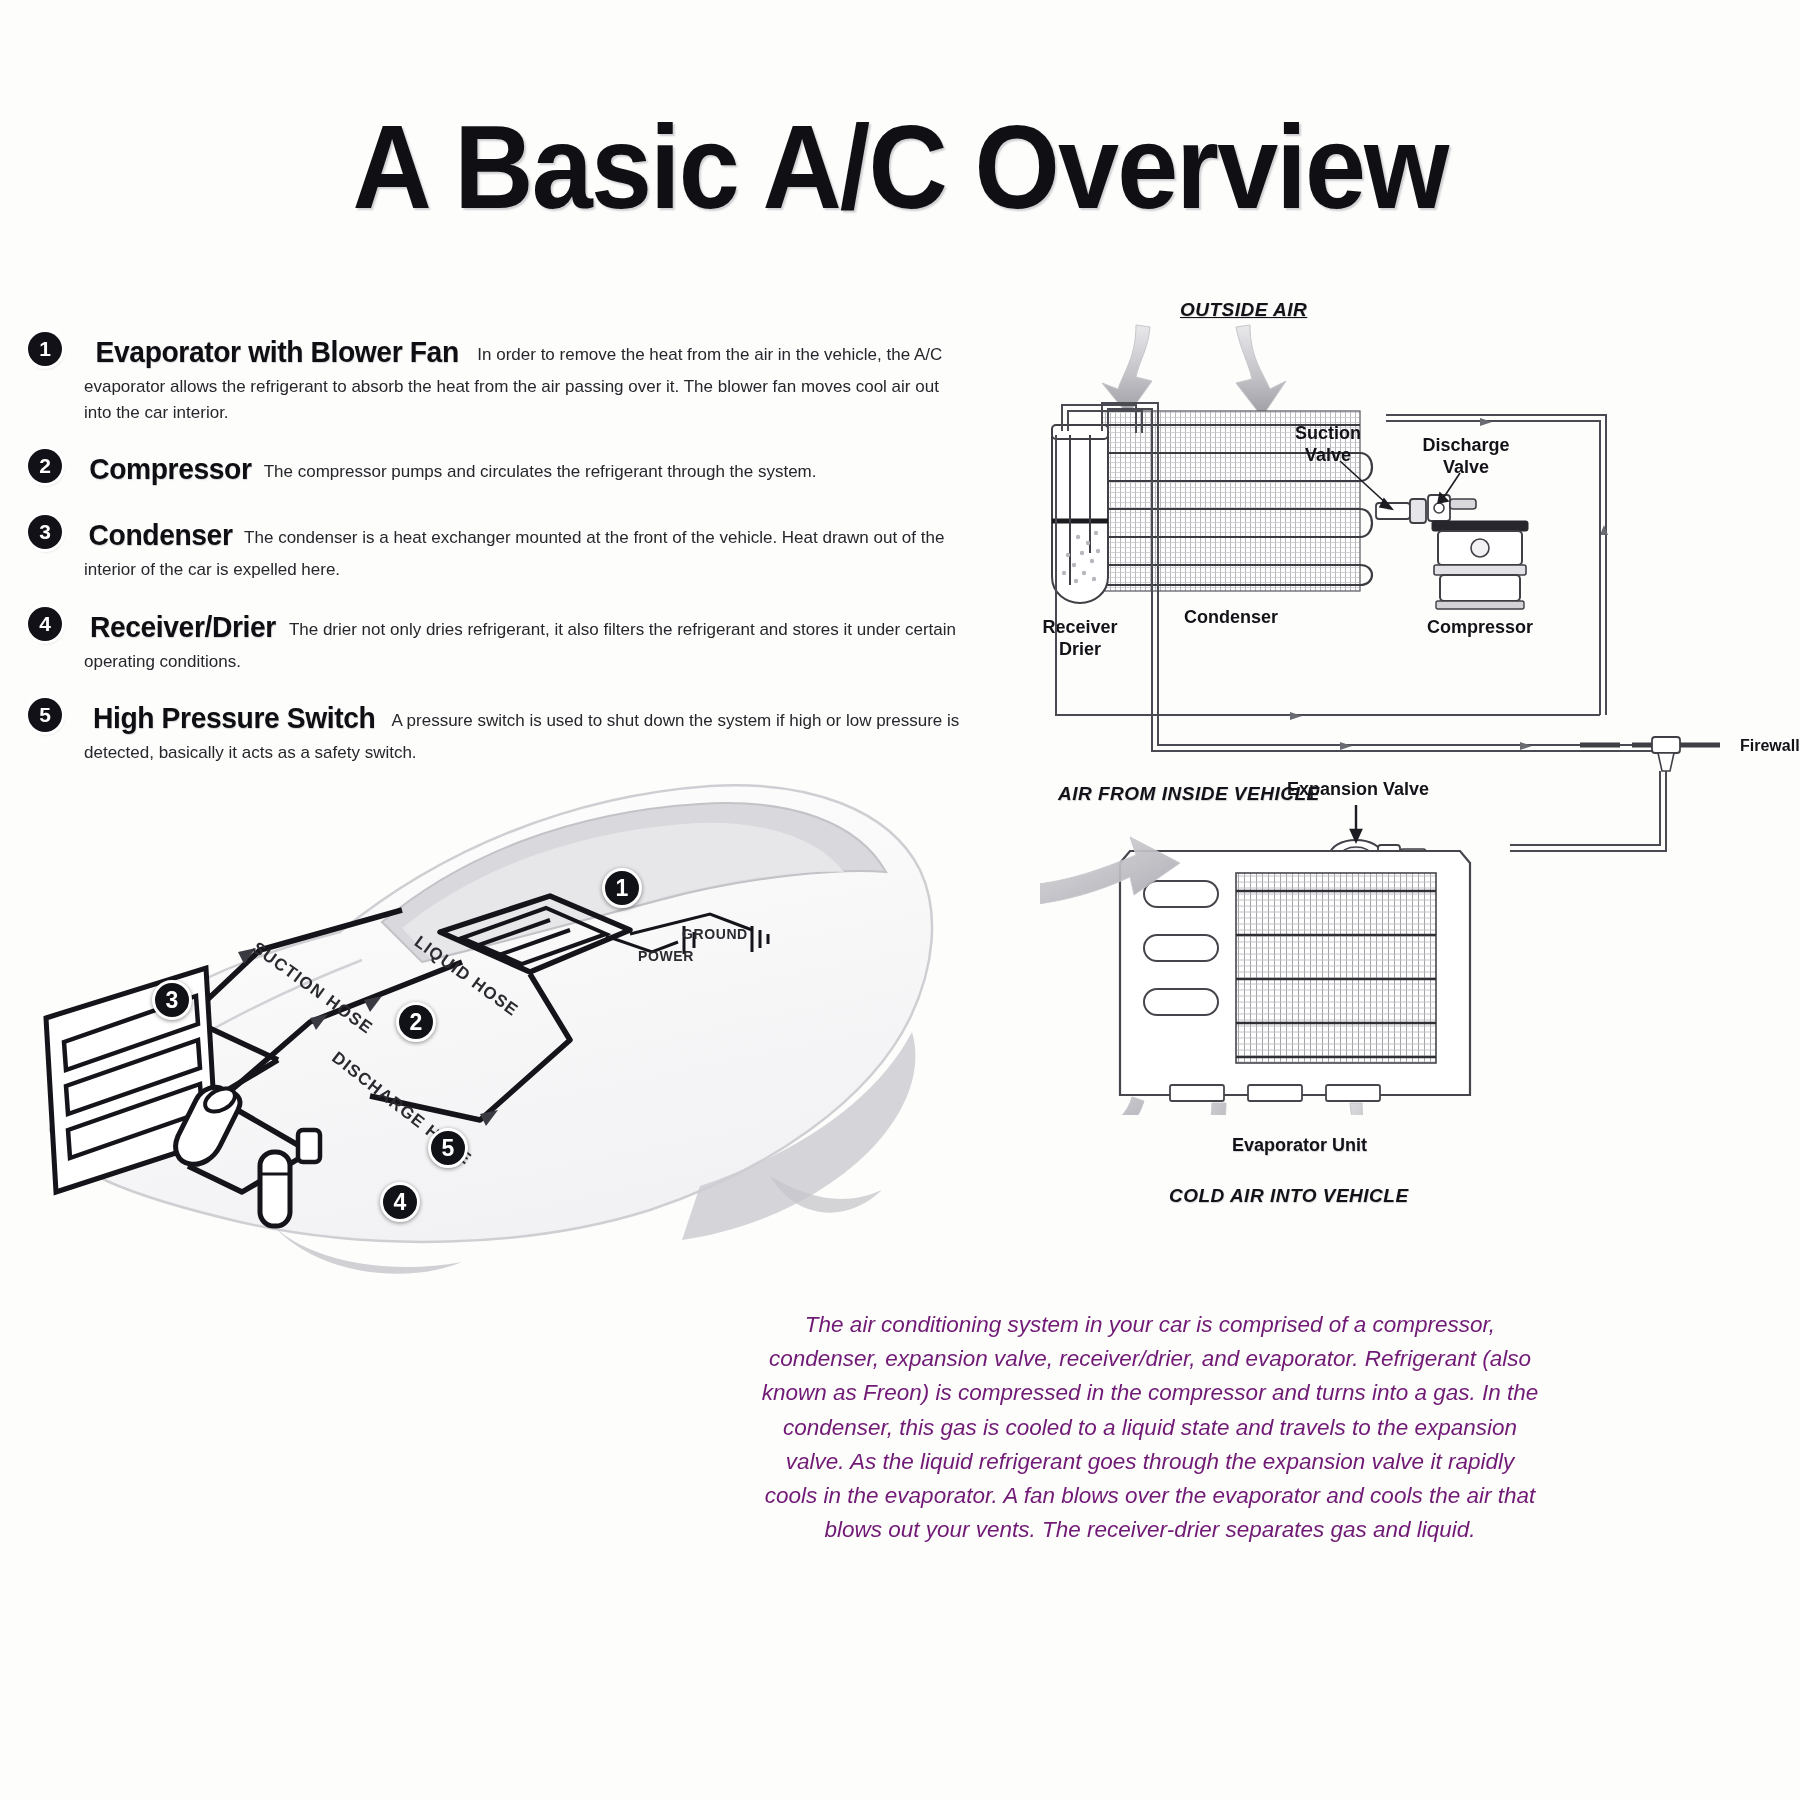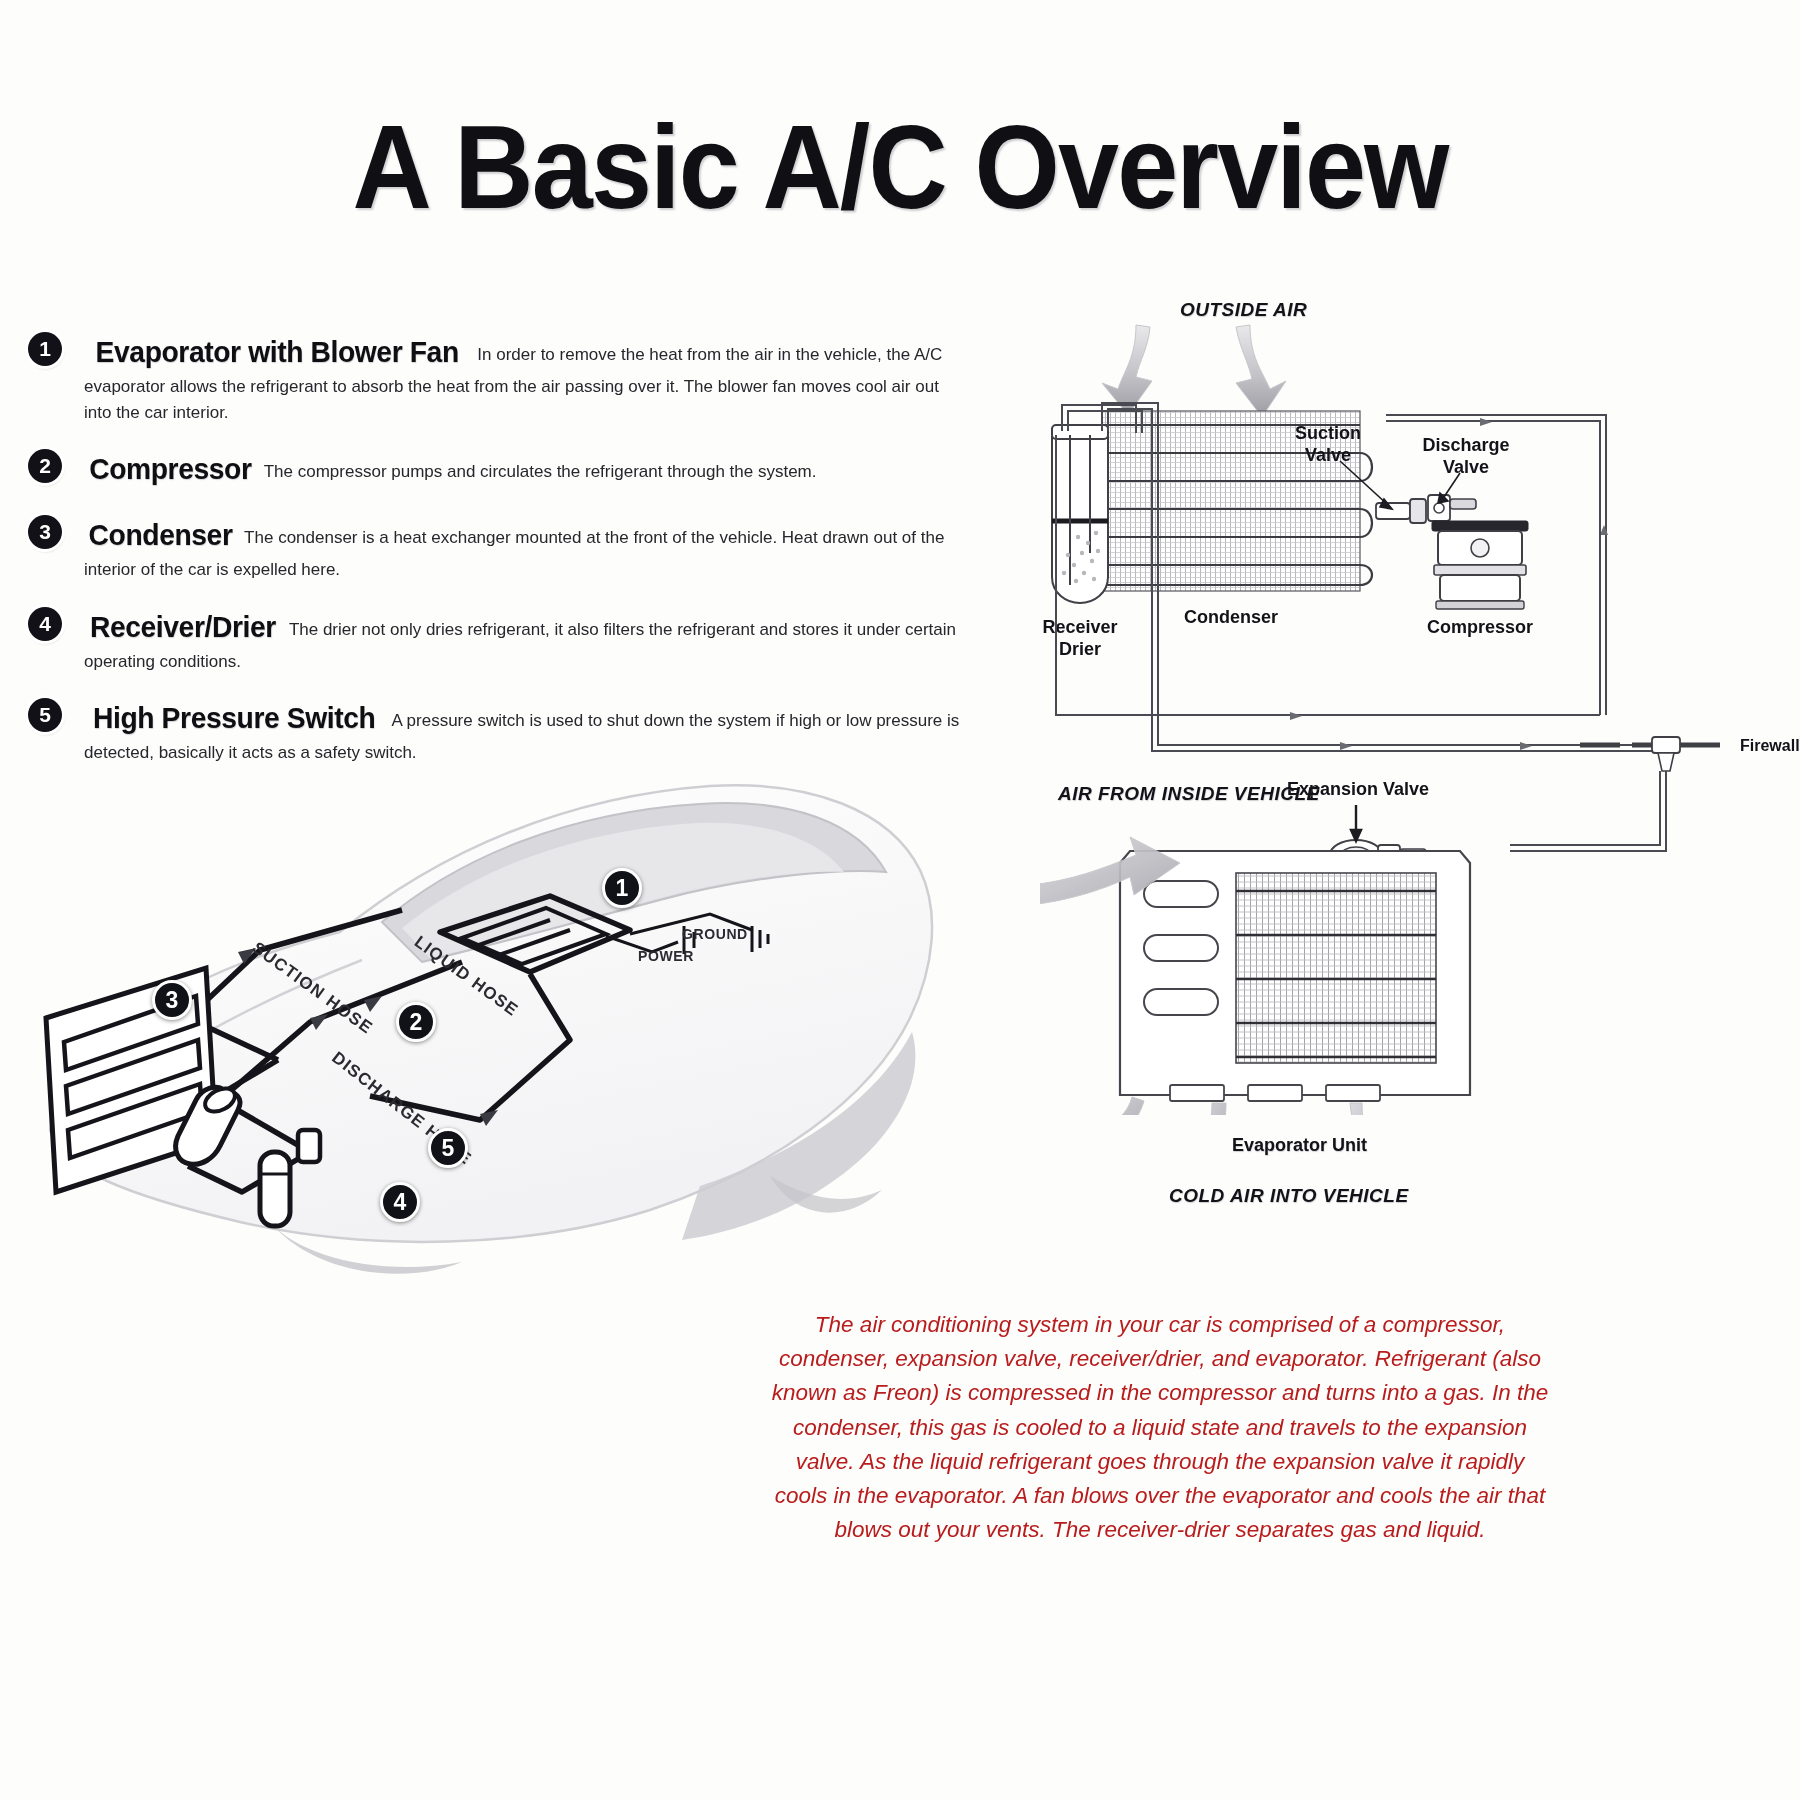--- a/index.html
+++ b/index.html
@@ -82,23 +82,22 @@
 
   
   #summary {
     position: absolute;
     left: 760px; top: 1308px;
     width: 780px;
     text-align: center;
     font-style: italic;
     font-size: 22.5px;
     line-height: 1.52;
-    color: #b91c1c;
+    color: #701a75;
     font-family: "Liberation Sans", sans-serif;
-    margin-left: 10px;
   }
 
   
   #schematic { position: absolute; left: 1040px; top: 285px; width: 760px; height: 830px; }
   #carart    { position: absolute; left: 10px;  top: 700px;  width: 1030px; height: 630px; }
 
   .lbl {
     position: absolute;
     font-weight: bold;
     color: #121218;
@@ -382,21 +381,21 @@
       </g>
       <g>
         <path d="M186 818 C186 846, 178 856, 172 868 L188 872 L166 900 L144 870 L160 866 C166 852, 172 840, 172 818 Z" fill="url(#arrGrad2)" stroke="#c6c6cb" stroke-width="1"></path>
       </g>
       <g>
         <path d="M322 818 C322 846, 330 856, 336 868 L352 872 L330 900 L308 870 L324 866 C318 852, 312 840, 310 818 Z" fill="url(#arrGrad2)" stroke="#c6c6cb" stroke-width="1"></path>
       </g>
     </svg>
 
     
-    <div class="lbl lbl-cap" style="left:140px; top:14px;">OUTSIDE AIR</div>
+    <div class="lbl lbl-cap" style="left:140px; top:14px;text-decoration:underline;">OUTSIDE AIR</div>
     <div class="lbl lbl-cap" style="left:18px; top:498px;">AIR FROM INSIDE VEHICLE</div>
     <div class="lbl lbl-part" style="left:192px; top:850px;">Evaporator Unit</div>
     <div class="lbl lbl-cap" style="left:129px; top:900px;">COLD AIR INTO VEHICLE</div>
   </div>
 
   <div id="carart">
     <svg width="1030" height="630" viewBox="0 0 1030 630">
       <defs>
         <linearGradient id="bodyG" x1="0" y1="0" x2="0.4" y2="1">
           <stop offset="0%" stop-color="#ffffff"></stop>

